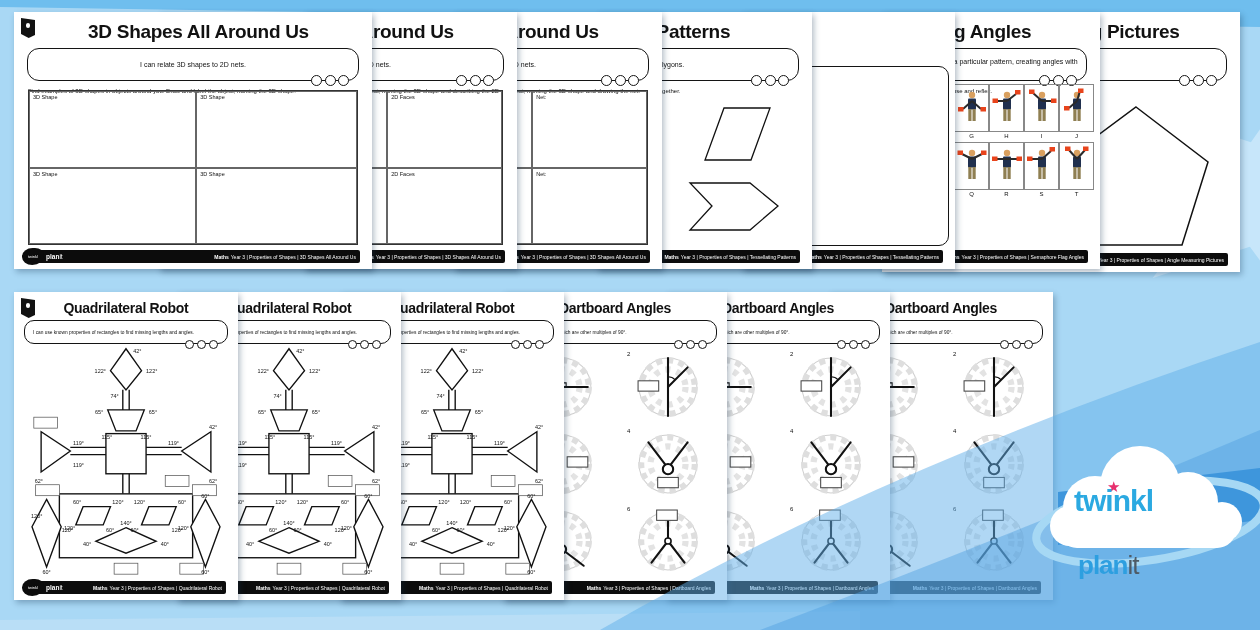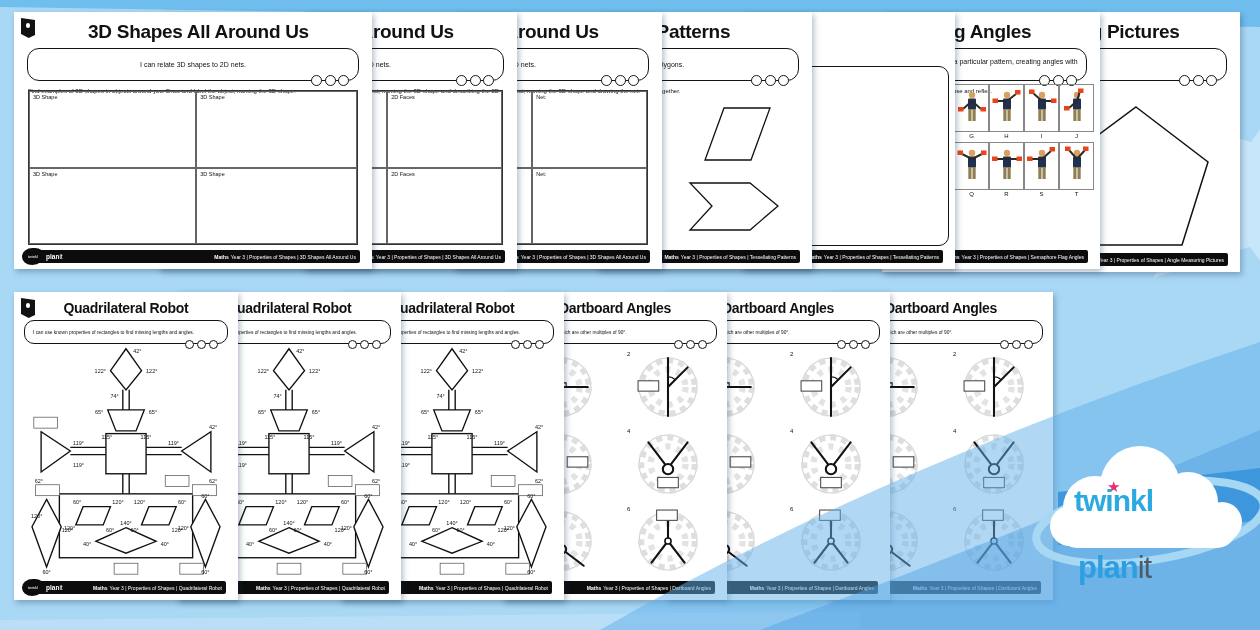--- a/index.html
+++ b/index.html
@@ -70,21 +70,21 @@
   .al{font-size:6px;fill:#111;}
   .abox{fill:#fff;stroke:#555;stroke-width:0.8;}
   .dline{stroke:#111;stroke-width:2;stroke-linecap:round;}
   .dbox{fill:#fff;stroke:#444;stroke-width:1;}
 
   
   .cloud-wrap{position:absolute;left:1040px;top:438px;width:215px;height:130px;z-index:50;}
   .twinkl-text{position:absolute;left:34px;top:46px;font-size:30px;font-weight:bold;
                color:#2ba9e1;letter-spacing:-1px;}
   .twinkl-star{position:absolute;left:67px;top:40px;font-size:15px;color:#e7316e;}
-  .planit{position:absolute;left:1078px;top:550px;z-index:51;font-size:31px;font-weight:bold;
+  .planit{position:absolute;left:1078px;top:550px;z-index:51;font-size:26px;font-weight:bold;
           letter-spacing:-1px;}
   .planit .p1{color:#2d9fe0;}
   .planit .p2{color:#4e5b66;font-weight:normal;}
 </style>
 </head>
 <body>
 
 <div id="stage">
 
   <div class="bg-topband"></div>

